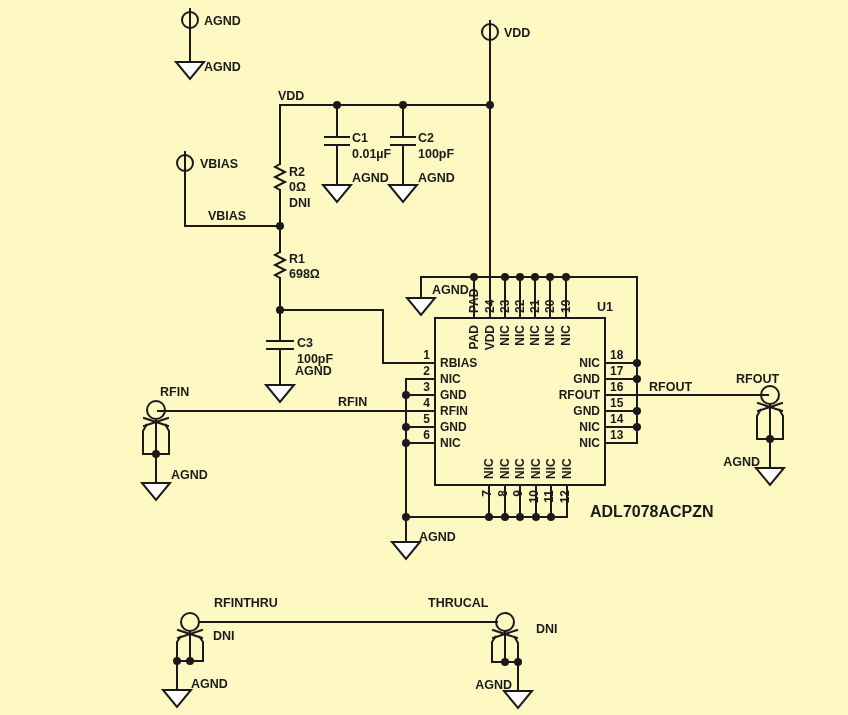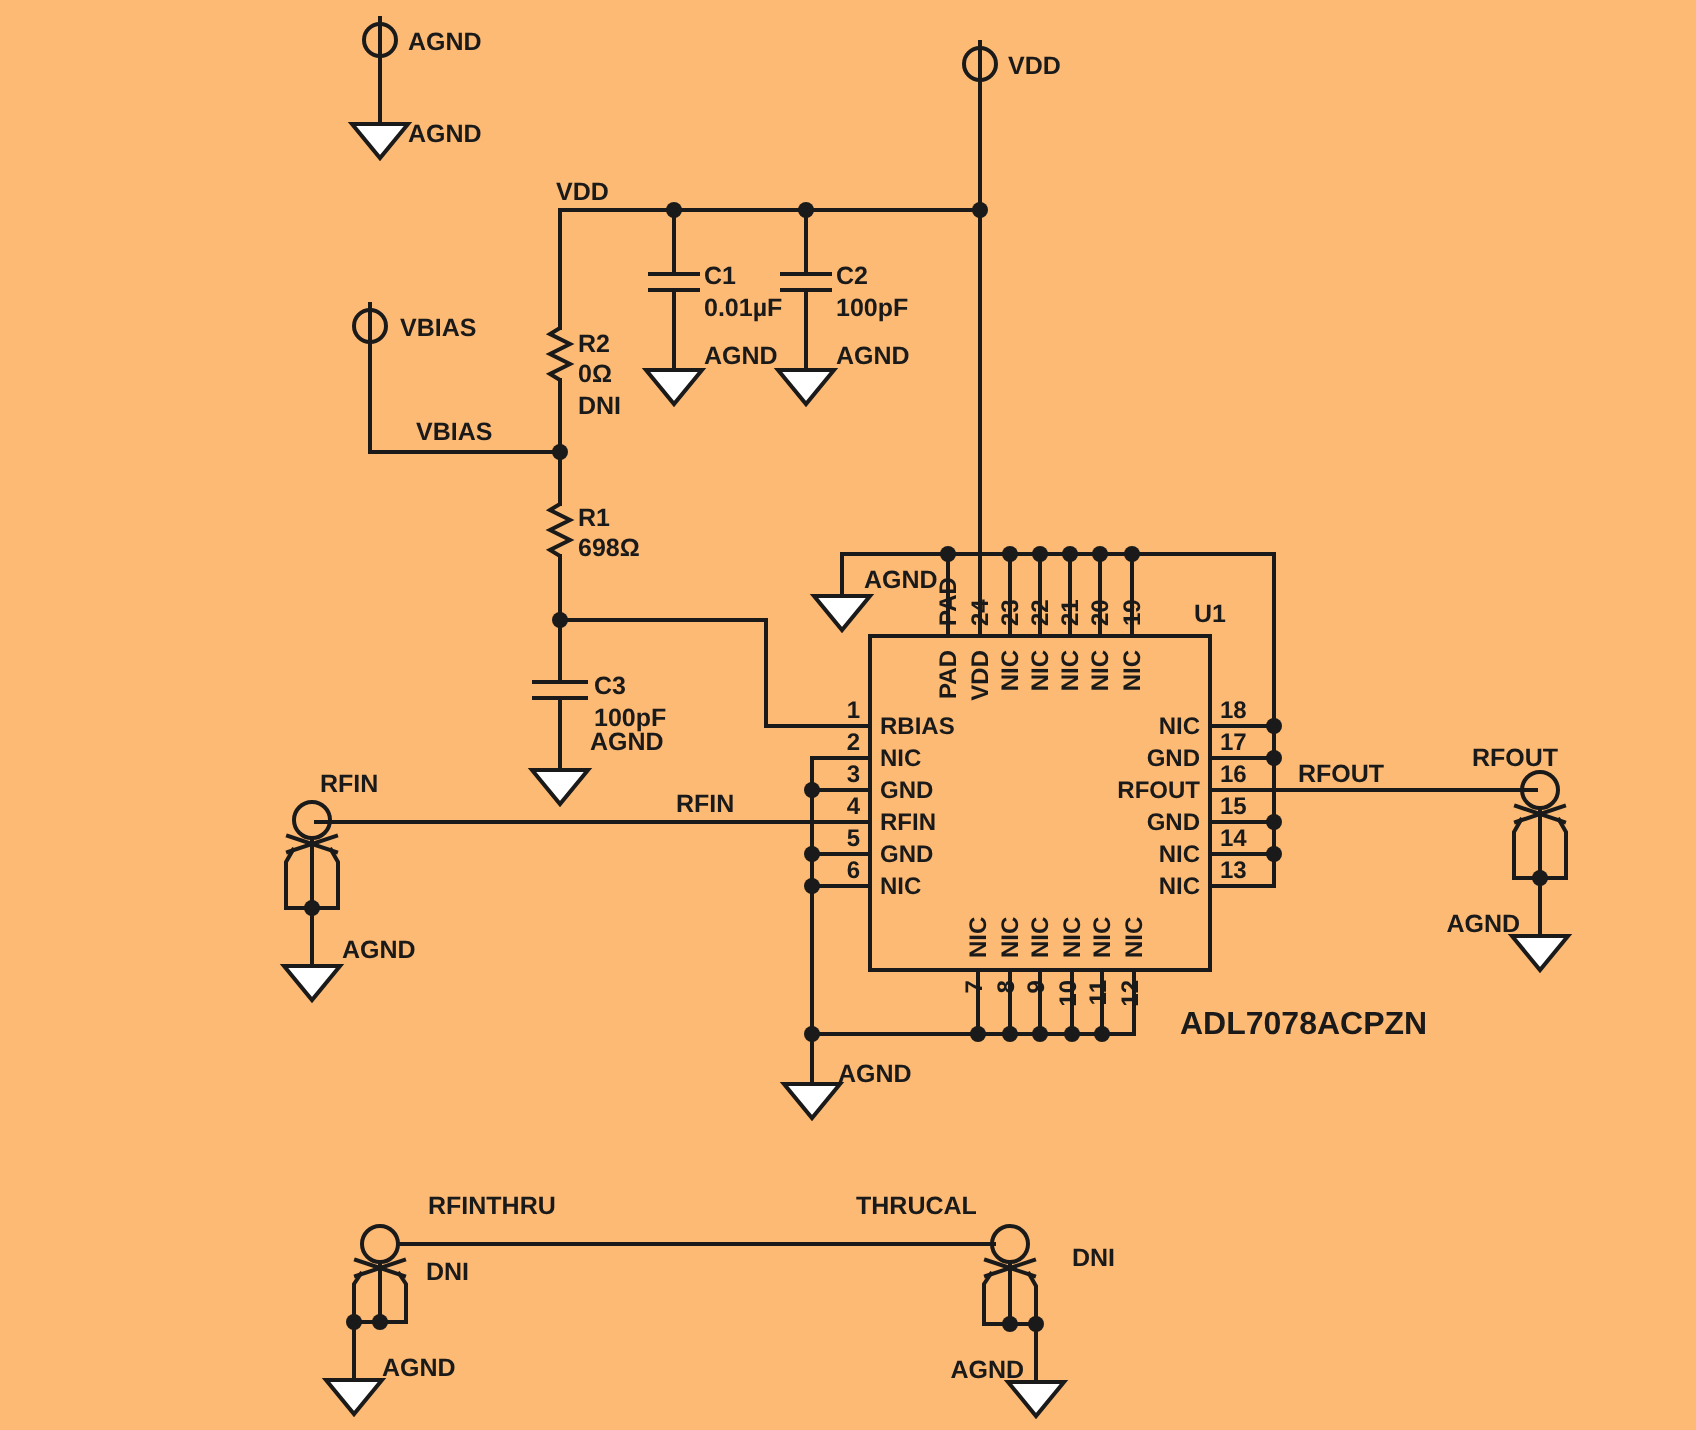--- a/index.html
+++ b/index.html
@@ -1,16 +1,16 @@
 <!DOCTYPE html>
 <html><head>
 <meta charset="utf-8">
 <style>
   html,body{margin:0;padding:0;background:#ffffff;}
-  .stage{position:relative;width:848px;height:715px;background:#fdba74;overflow:hidden;}
+  .stage{position:relative;width:848px;height:715px;background:#fef9c3;overflow:hidden;}
   .wire{stroke:#1a1a1a;stroke-width:2;fill:none;stroke-linecap:square;}
   .sym{stroke:#1a1a1a;stroke-width:2;fill:none;}
   .gndsym{stroke:#1a1a1a;stroke-width:2;fill:#ffffff;}
   .dot{fill:#1a1a1a;stroke:none;}
   text{fill:#1a1a1a;}
   .lbl{font:bold 12.5px "Liberation Sans",sans-serif;}
   .pn{font:bold 12px "Liberation Sans",sans-serif;}
   .big{font:bold 16px "Liberation Sans",sans-serif;}
 </style>
 </head>

